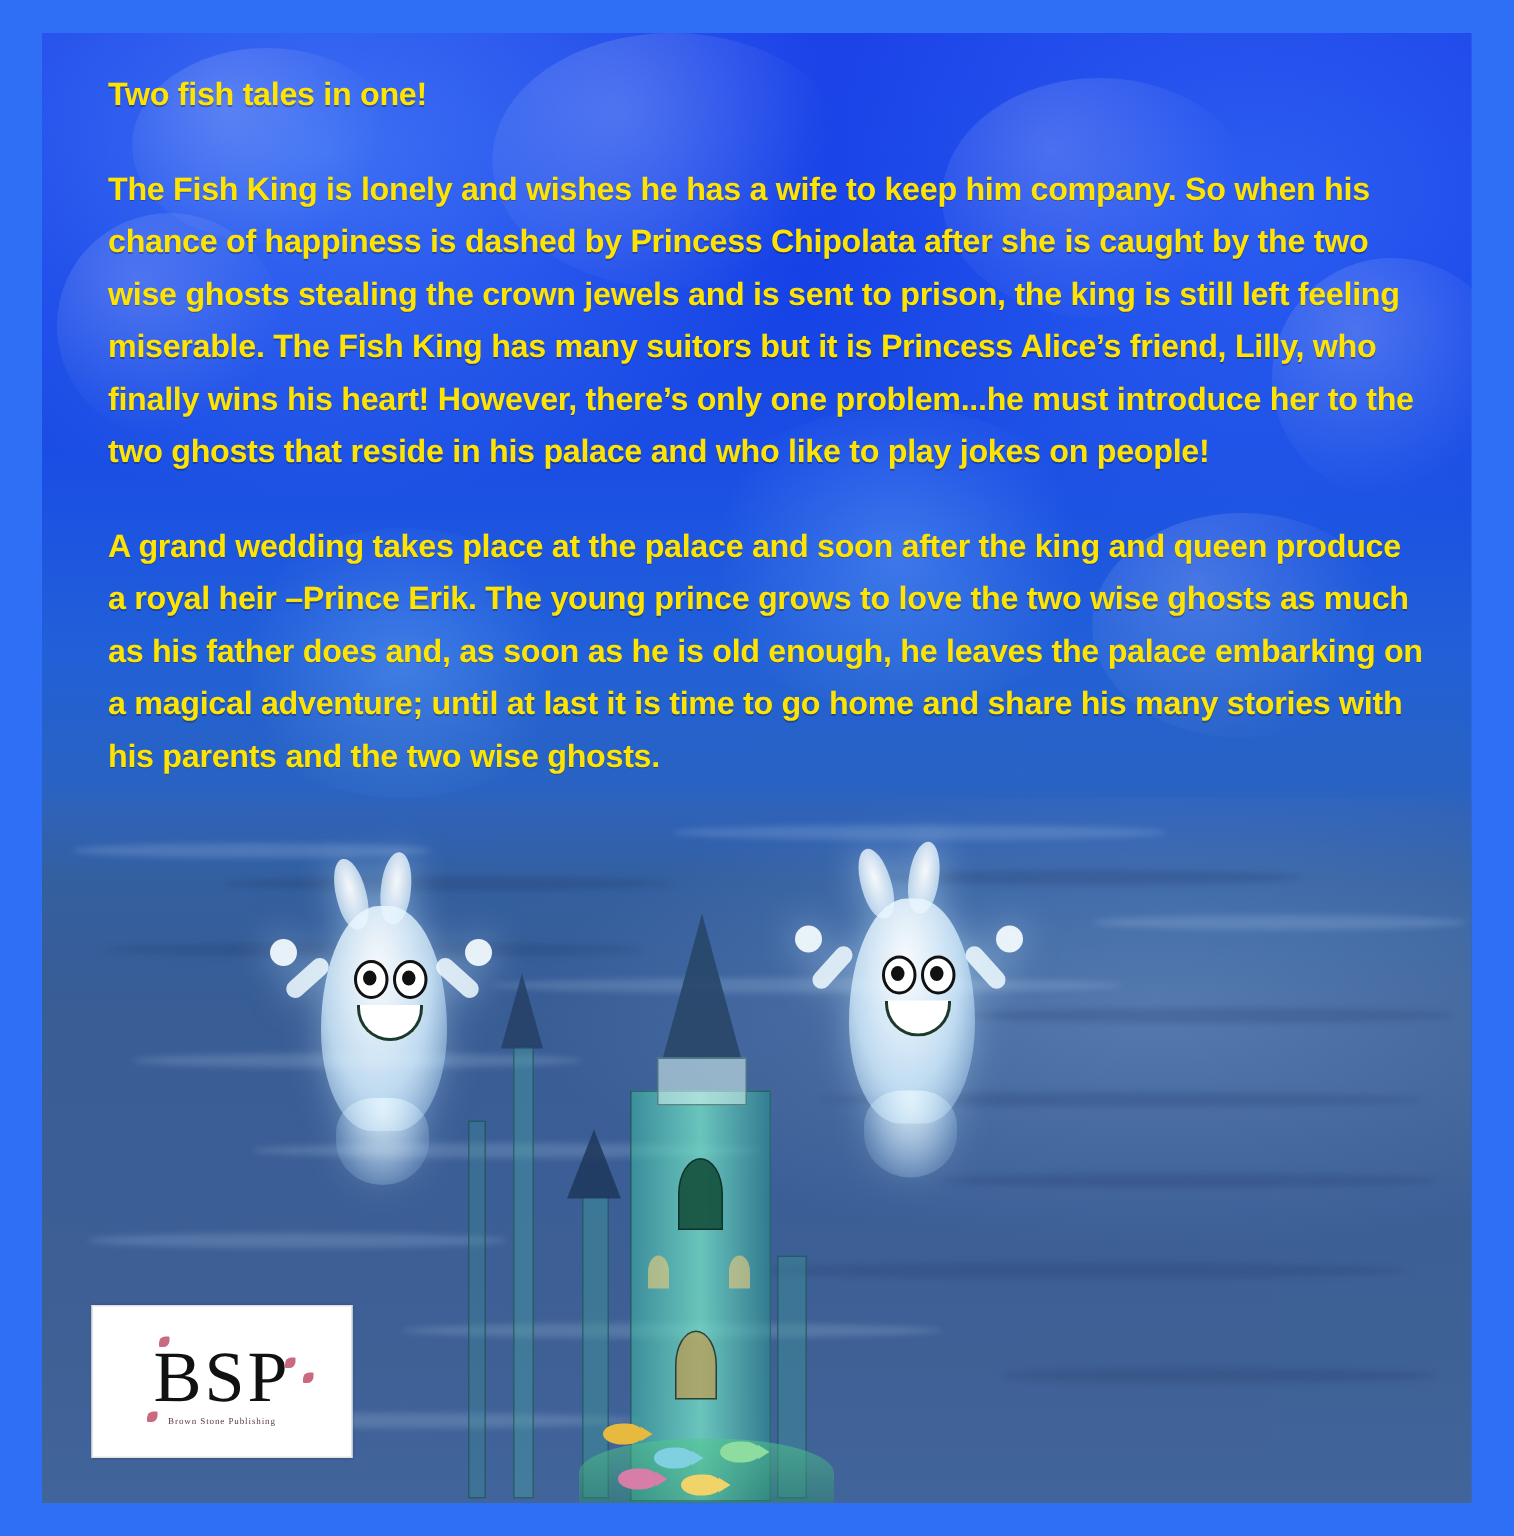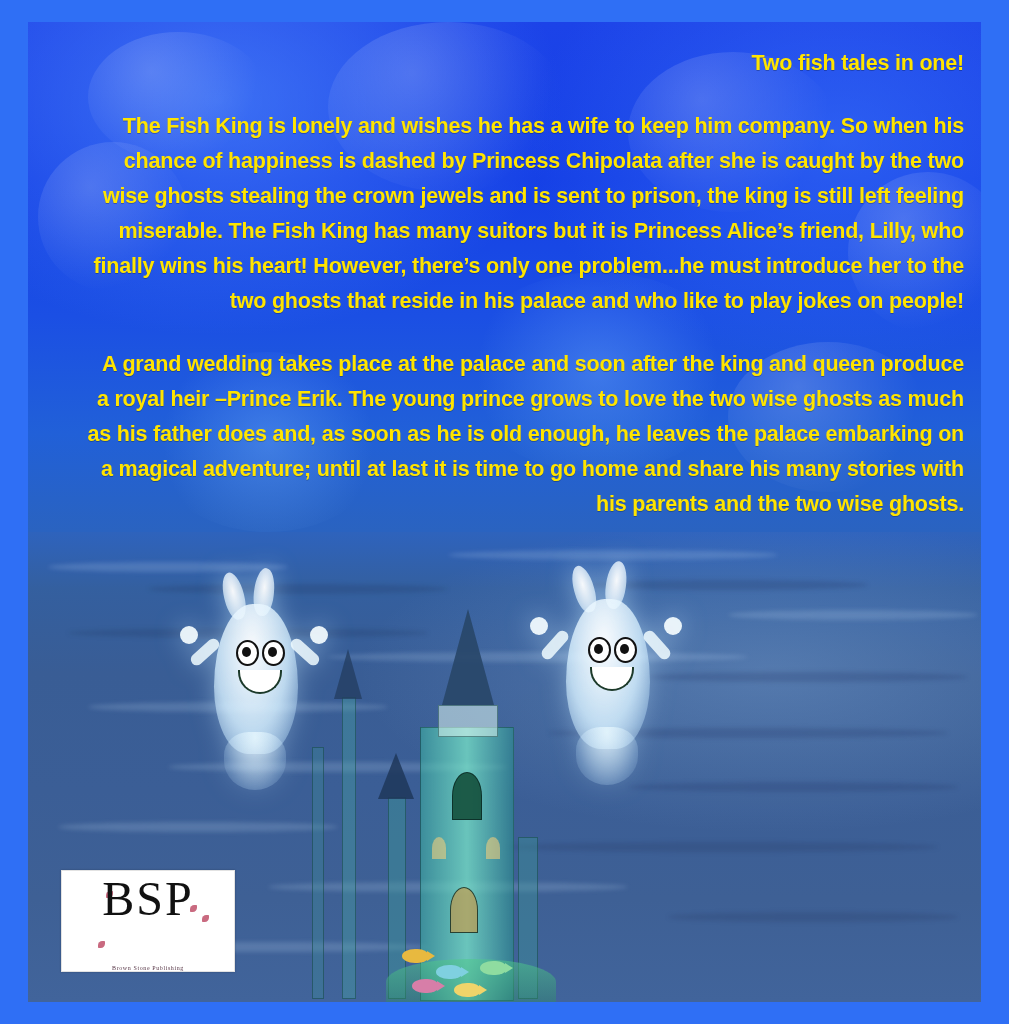--- a/index.html
+++ b/index.html
@@ -68,50 +68,49 @@
     background: rgba(190,215,245,0.20);
     filter: blur(2px);
   }
   .ripple.dark {
     background: rgba(30,50,95,0.22);
   }
 
   
   #blurb {
     position: absolute;
-    left: 58px;
+    left: 44px;
     top: 24px;
     width: 878px;
     color: #ffe400;
     font-weight: bold;
     font-size: 21.5px;
     line-height: 35px;
     letter-spacing: -0.2px;
     text-shadow: 0 1px 0 rgba(0,0,0,0.25);
-    text-align: right;
   }
   #blurb p {
     margin: 0 0 28px 0;
   }
   #blurb p:last-child { margin-bottom: 16px; }
 
   
   #logo {
     position: absolute;
     left: 33px;
     top: 848px;
     width: 172px;
     height: 100px;
     background: #ffffff;
     border: 1px solid #e2e2e2;
     box-shadow: 0 0 2px rgba(0,0,0,0.25);
     display: flex;
     flex-direction: column;
     align-items: center;
-    justify-content: space-between;
+    justify-content: center;
   }
   #logo .mark {
     font-family: "Liberation Serif", serif;
     font-size: 48px;
     line-height: 48px;
     letter-spacing: 2px;
     color: #111;
     position: relative;
     top: 4px;
   }

